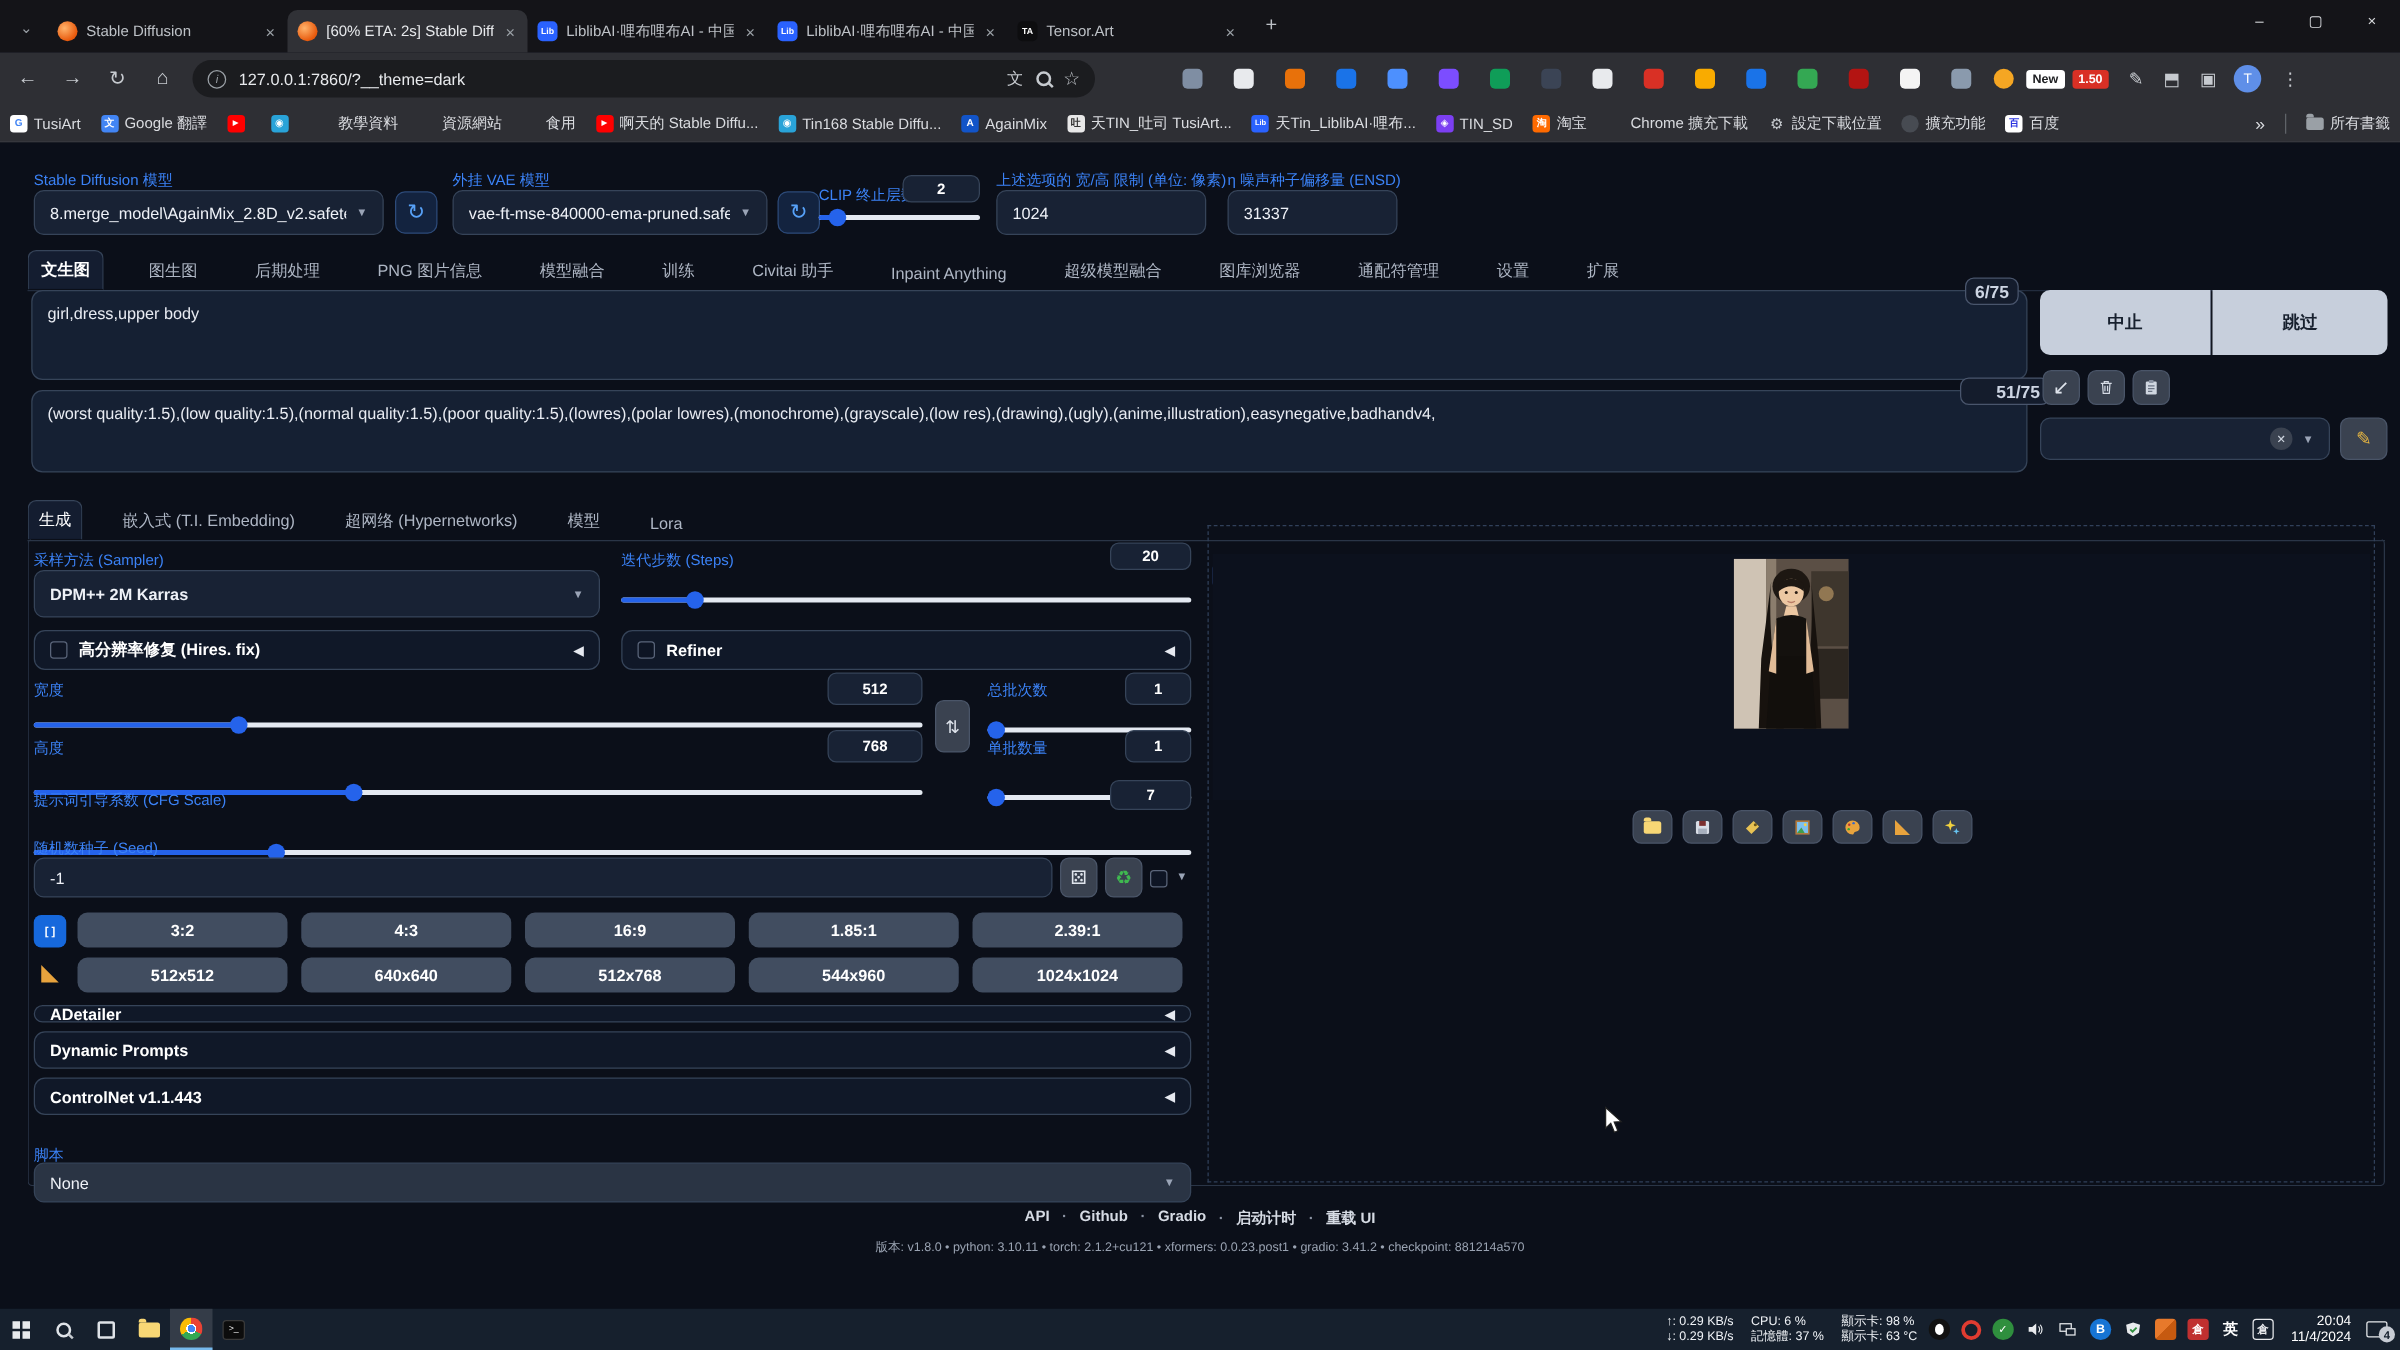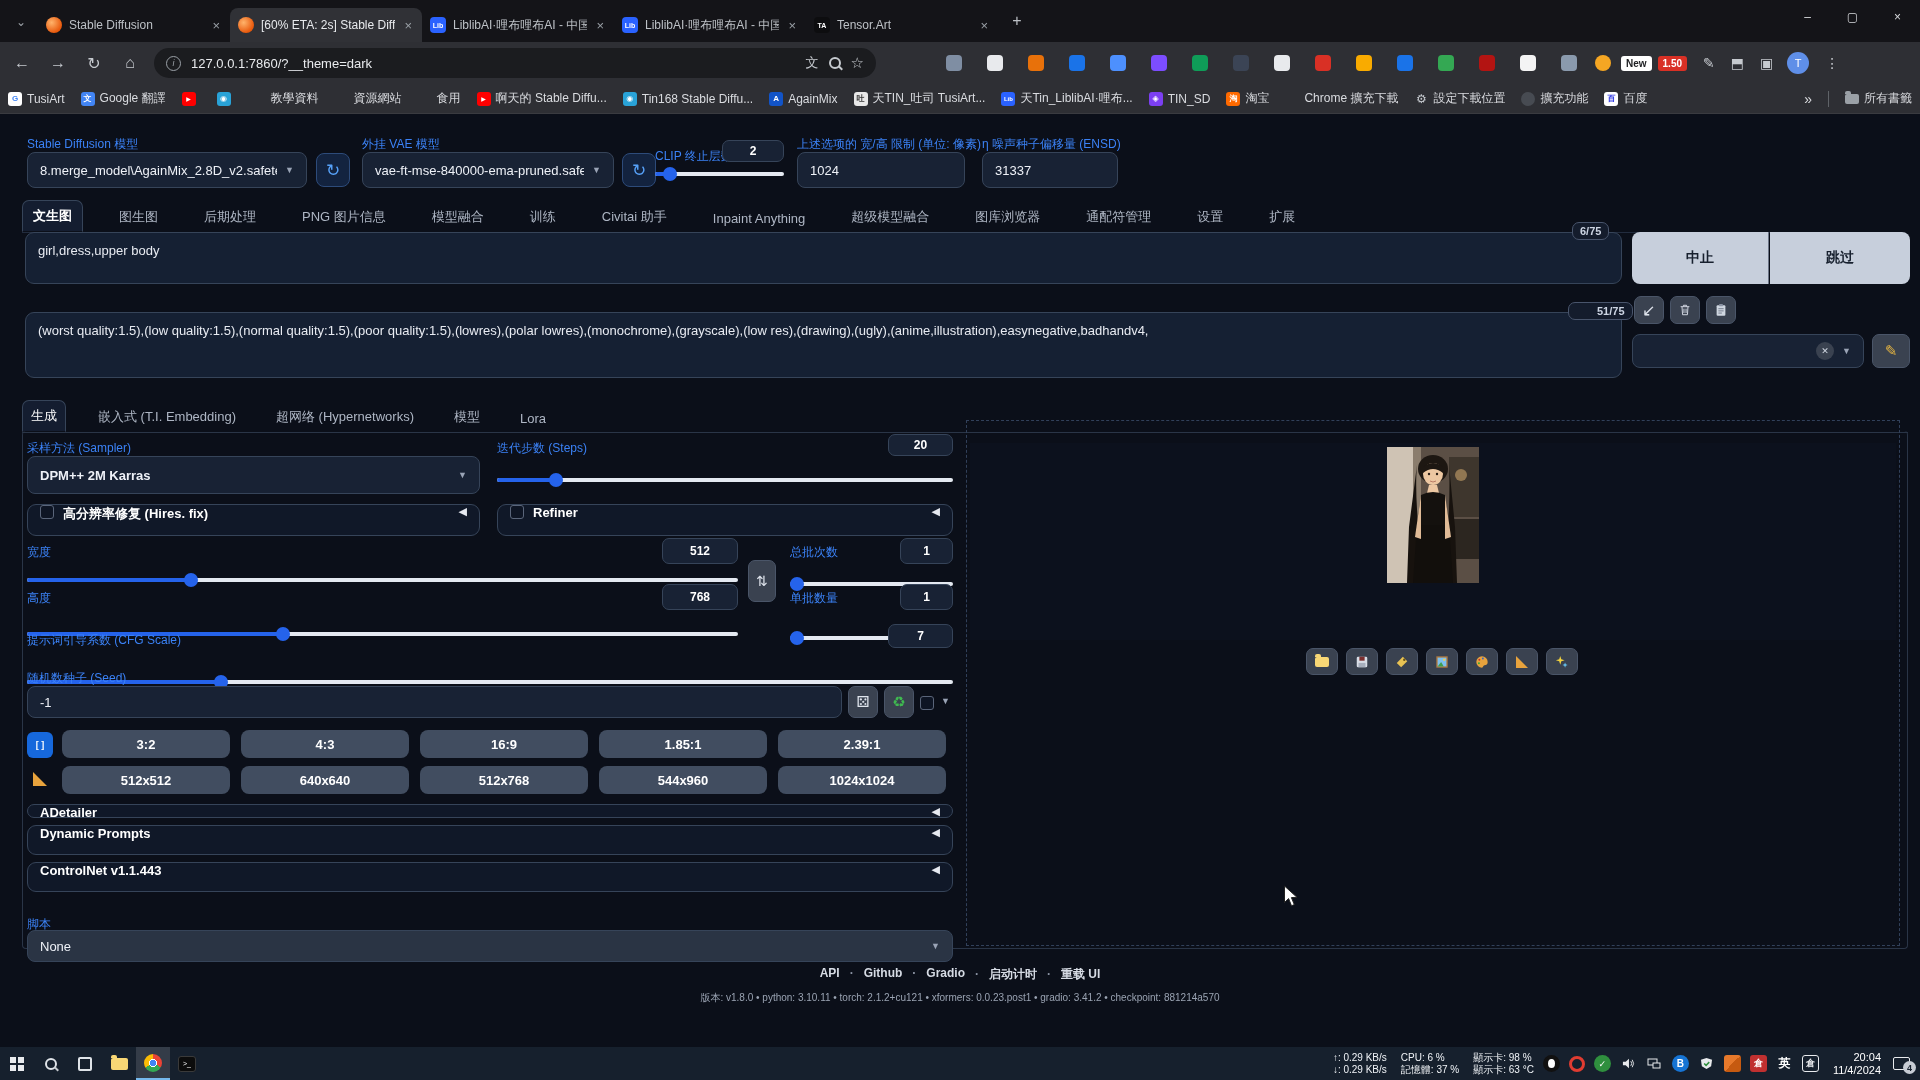--- a/index.html
+++ b/index.html
@@ -70,28 +70,28 @@
   .refbtn { background:#13233f; border:1px solid #2d4b7a; border-radius:8px; color:#57a1f8; font-size:17px; display:grid; place-items:center; }
   .numbox { background:#182234; border:1px solid #364459; border-radius:7px; color:#fff; text-align:center; font-size:12px; font-weight:bold; display:grid; place-items:center; }
   .txtinput { background:#182234; border:1px solid #364459; border-radius:8px; color:#eef1f7; font-size:13px; padding:0 12px; display:flex; align-items:center; }
   .slider { position:relative; height:4px; background:#e4e9f1; border-radius:2px; }
   .sfill { position:absolute; left:0; top:0; bottom:0; background:#2563eb; border-radius:2px; }
   .sfill::after { content:""; position:absolute; right:-7px; top:50%; transform:translateY(-50%); width:14px; height:14px; border-radius:50%; background:#2563eb; }
   .maintabs { display:flex; gap:26px; align-items:flex-end; font-size:13px; color:#aeb6c4; }
   .mtab { padding:6px 10px; white-space:nowrap; }
   .mtab.active { color:#fff; font-weight:bold; background:#141d30; border:1px solid #364459; border-bottom-color:#0b0f19; border-radius:7px 7px 0 0; }
   .prompt { background:#152033; border:1px solid #364459; border-radius:9px; color:#e8ebf2; font-size:13px; padding:8px 12px; width:100%; height:100%; resize:none; font-family:"Liberation Sans","DejaVu Sans",sans-serif; line-height:1.5; }
-  .tokbadge { background:#141c2c; border:1px solid #49556c; border-radius:7px; color:#cdd5e3; font-size:11px; font-weight:bold; padding:2px 7px; }
+  .tokbadge { background:#141c2c; border:1px solid #49556c; border-radius:7px; color:#cdd5e3; font-size:14px; font-weight:bold; padding:2px 7px; }
   .bigbtn { background:#c7cfdc; color:#17202e; font-weight:bold; font-size:14px; display:grid; place-items:center; }
   .toolbtn { background:#3a4250; border:1px solid #4a5568; border-radius:7px; display:grid; place-items:center; color:#dfe4ec; }
   .panelbox { border:1px solid #2a3547; border-radius:4px; }
   .subtabs { display:flex; gap:24px; align-items:flex-end; font-size:13px; color:#aeb6c4; }
   .stab { padding:6px 8px; white-space:nowrap; }
   .stab.active { color:#fff; font-weight:normal; background:#141d30; border:1px solid #364459; border-bottom-color:#0b0f19; border-radius:7px 7px 0 0; }
-  .accbox { background:#101828; border:1px solid #364459; border-radius:9px; display:flex; padding:0 12px; color:#fff; font-size:13px; font-weight:bold; }
+  .accbox { background:#101828; border:1px solid #364459; border-radius:9px; display:flex; align-items:center; padding:0 12px; color:#fff; font-size:13px; font-weight:bold; }
   .accarr { margin-left:auto; color:#e6e9f0; font-size:11px; }
   .cb { width:14px; height:14px; border:1px solid #5a657a; border-radius:3px; background:#0e1524; flex:none; }
   .ratiobtn { background:#414d60; border-radius:8px; color:#fff; font-weight:bold; font-size:13px; display:grid; place-items:center; }
   .sqicon { border-radius:6px; display:grid; place-items:center; }
   .tri { width:0; height:0; border-left:14px solid #e8a33d; border-top:14px solid transparent; }
   .gallery { border:1px dashed #31405a; }
   .pbar { background:#3a4352; border-radius:3px; overflow:hidden; position:relative; }
   .pfill { height:100%; background:#2563eb; display:flex; align-items:center; justify-content:flex-end; padding-right:8px; color:#fff; font-size:11px; font-weight:bold; white-space:nowrap; }
   .gbtn { width:32px; height:27px; background:#3a4250; border:1px solid #4a5568; border-radius:7px; display:grid; place-items:center; }
   footer { position:absolute; left:0; top:852px; width:1920px; text-align:center; }
@@ -353,21 +353,21 @@
 
       <div class="mtab"><span>图库浏览器</span></div>
 
       <div class="mtab"><span>通配符管理</span></div>
 
       <div class="mtab"><span>设置</span></div>
 
       <div class="mtab"><span>扩展</span></div>
     </div>
 
-  <div class="abs" style="left:25px; top:118px; width:1597px; height:52px;">
+  <div class="abs" style="left:25px; top:118px; width:1597px; height:72px;">
     <textarea class="prompt" spellcheck="false" style="">girl,dress,upper body</textarea>
   </div>
   <div class="abs tokbadge" style="left:1572px; top:108px;">6/75</div>
 
   <div class="abs" style="left:25px; top:198px; width:1597px; height:66px;">
     <textarea class="prompt" spellcheck="false" style="">(worst quality:1.5),(low quality:1.5),(normal quality:1.5),(poor quality:1.5),(lowres),(polar lowres),(monochrome),(grayscale),(low res),(drawing),(ugly),(anime,illustration),easynegative,badhandv4,</textarea>
   </div>
   <div class="abs tokbadge" style="left:1568px; top:188px;padding-left:28px;">51/75</div>
 
   <div class="abs bigbtn" style="left:1632px; top:118px; width:137px; height:52px; border-radius:8px 0 0 8px; border-right:1px solid #6b7486;">中止</div>

